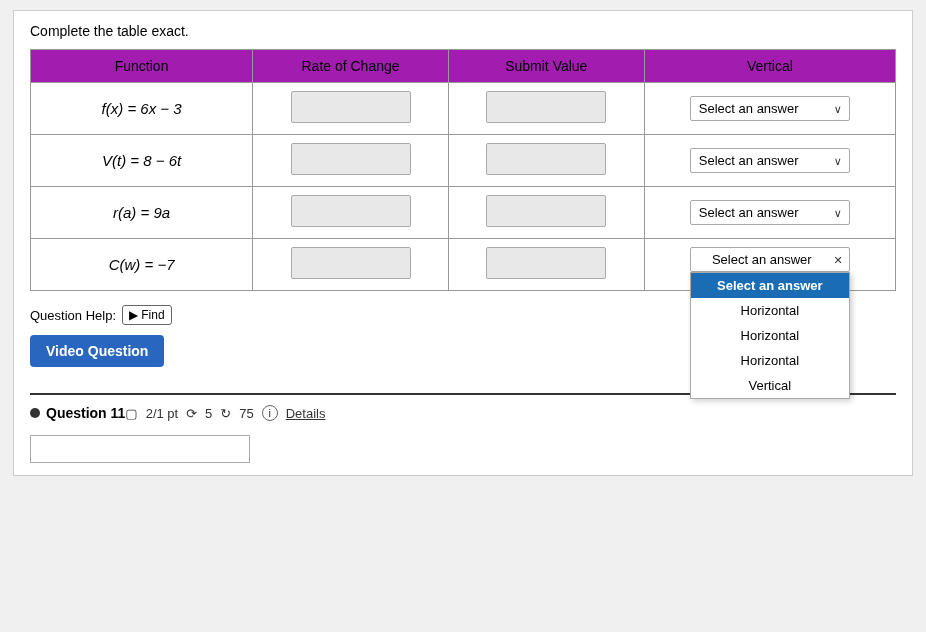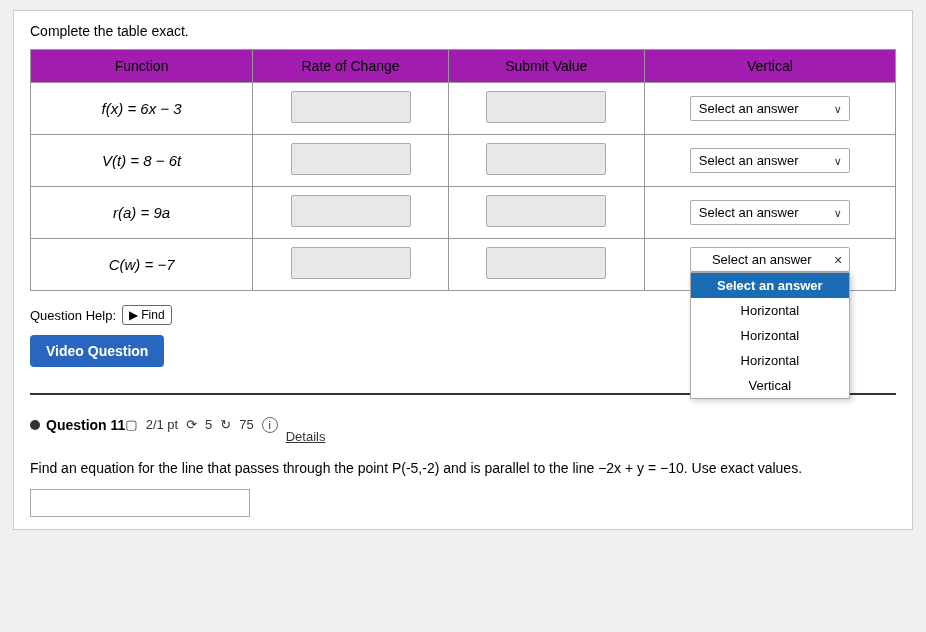--- a/index.html
+++ b/index.html
@@ -352,23 +352,20 @@
       <span>Question 11</span>
     </div>
     <div class="question-meta">
       <span style="font-size:13px;">▢</span>
       <span>2/1 pt</span>
       <span>⟳</span>
       <span>5</span>
       <span>↻</span>
       <span>75</span>
       <span style="border:1px solid #666;border-radius:50%;width:16px;height:16px;display:inline-flex;align-items:center;justify-content:center;font-size:11px;">i</span>
-      <span style="cursor:pointer; text-decoration:underline;margin-top:24px;">Details</span>
+      <span style="cursor:pointer; text-decoration:underline;">Details</span>
     </div>
   </div>
 
-  <p class="question-text">
-    <span>Find an equation for the line that passes through the point P(-5,-2) and is parallel to the line −2x + y = −10. Use exact values.</span>
-  </p>
 
   <input class="answer-input" type="text" placeholder="" style="">
 
 </div>
 
 </body></html>

